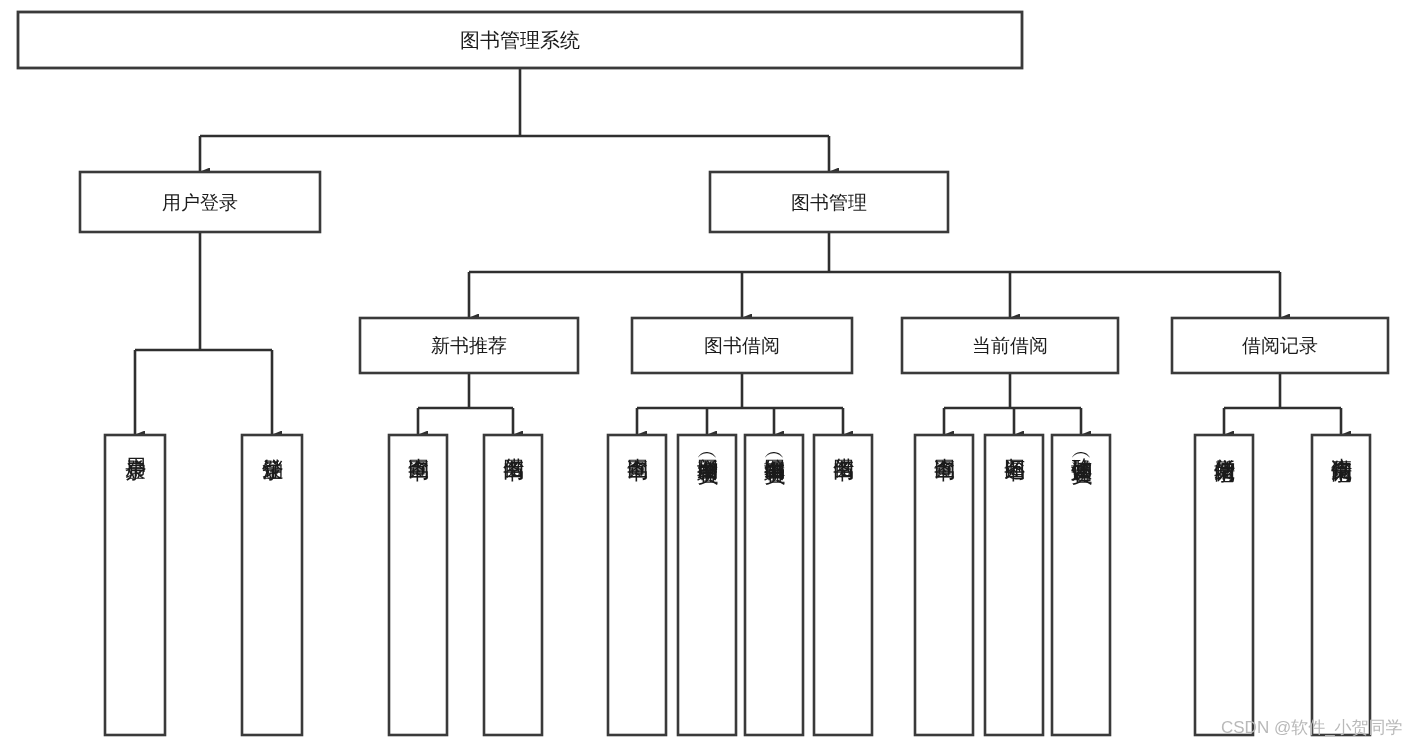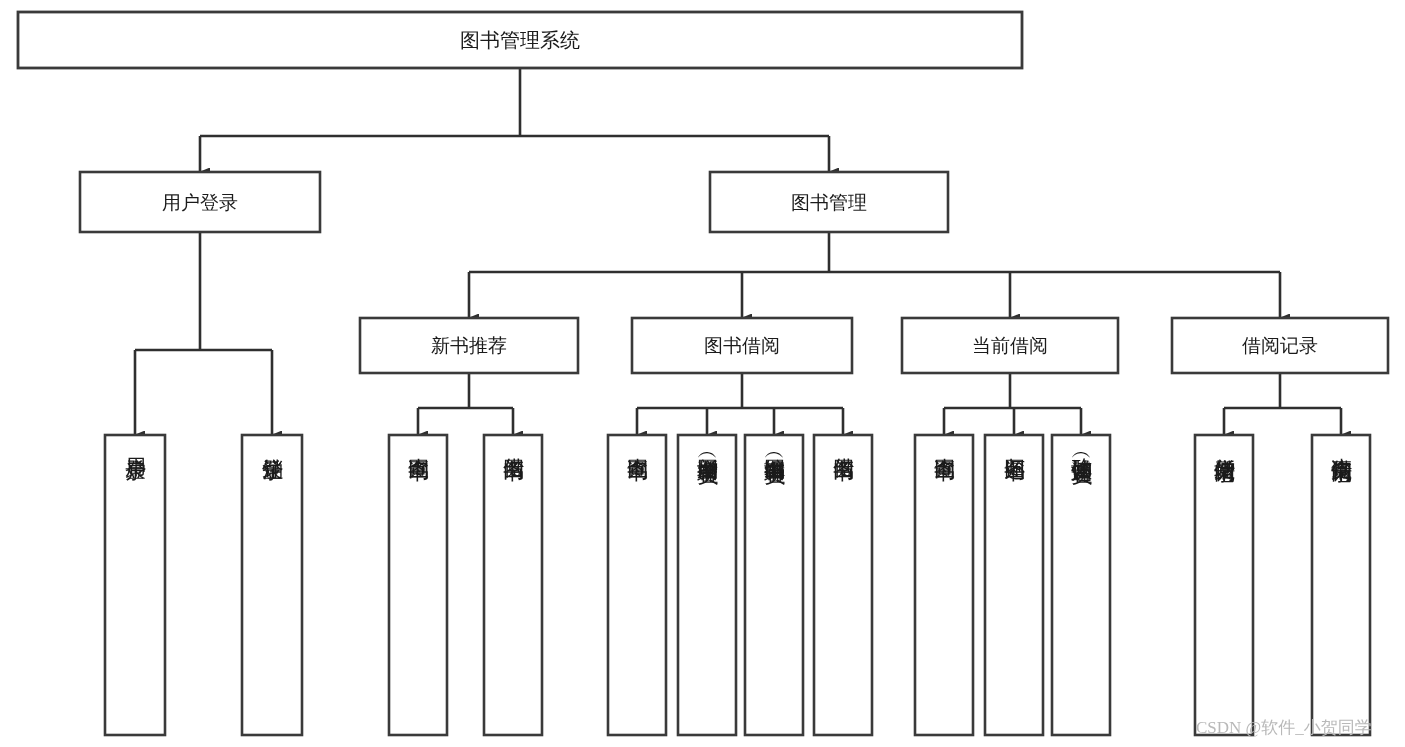--- a/index.html
+++ b/index.html
@@ -73,25 +73,26 @@
     text-orientation: upright;
     font-family: "DejaVu Sans", "Liberation Sans", sans-serif;
     font-size: 21px;
     line-height: 1.02;
     color: #1b1b1b;
     letter-spacing: 1px;
     white-space: nowrap;
   }
   .watermark {
     position: absolute;
-    font-family: Liberation Serif, serif;
+    font-family: Liberation Sans, sans-serif;
     font-size: 17px;
     color: #b9b9b9;
     white-space: nowrap;
     pointer-events: none;
+    padding-left: 25px;
   }
 </style>
 </head>
 <body>
 
 <div id="diagram-root">
 
   <svg class="diagram-canvas" viewBox="0 0 1405 747">
     <defs>
       <marker id="tri" markerWidth="9" markerHeight="11" refX="4.5" refY="10" orient="auto" markerUnits="userSpaceOnUse">

